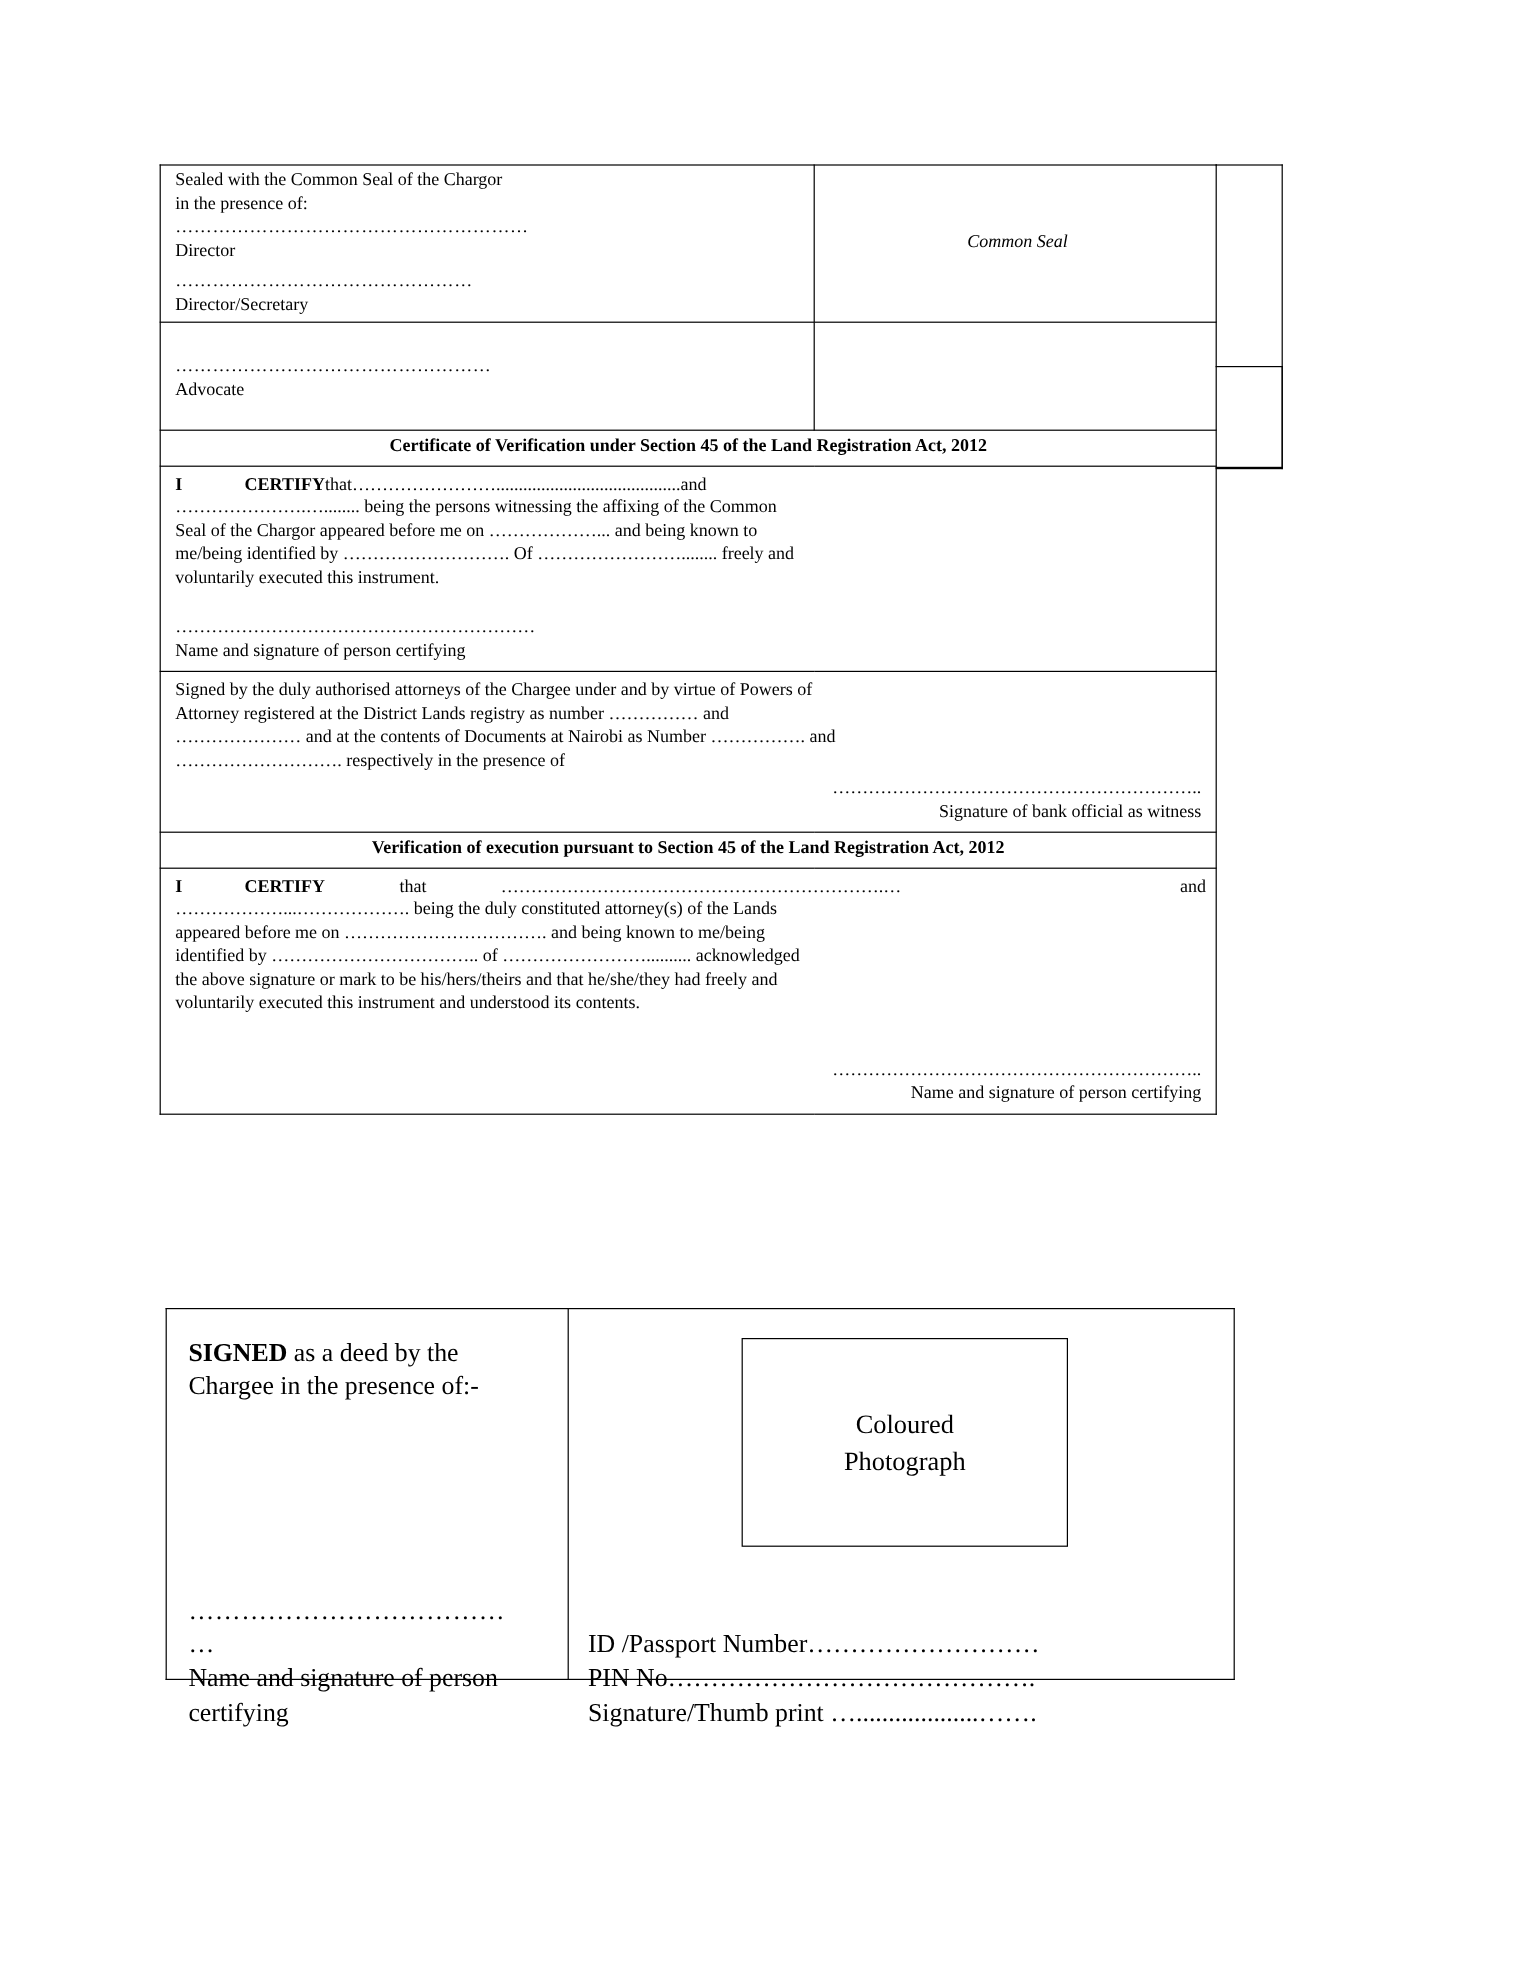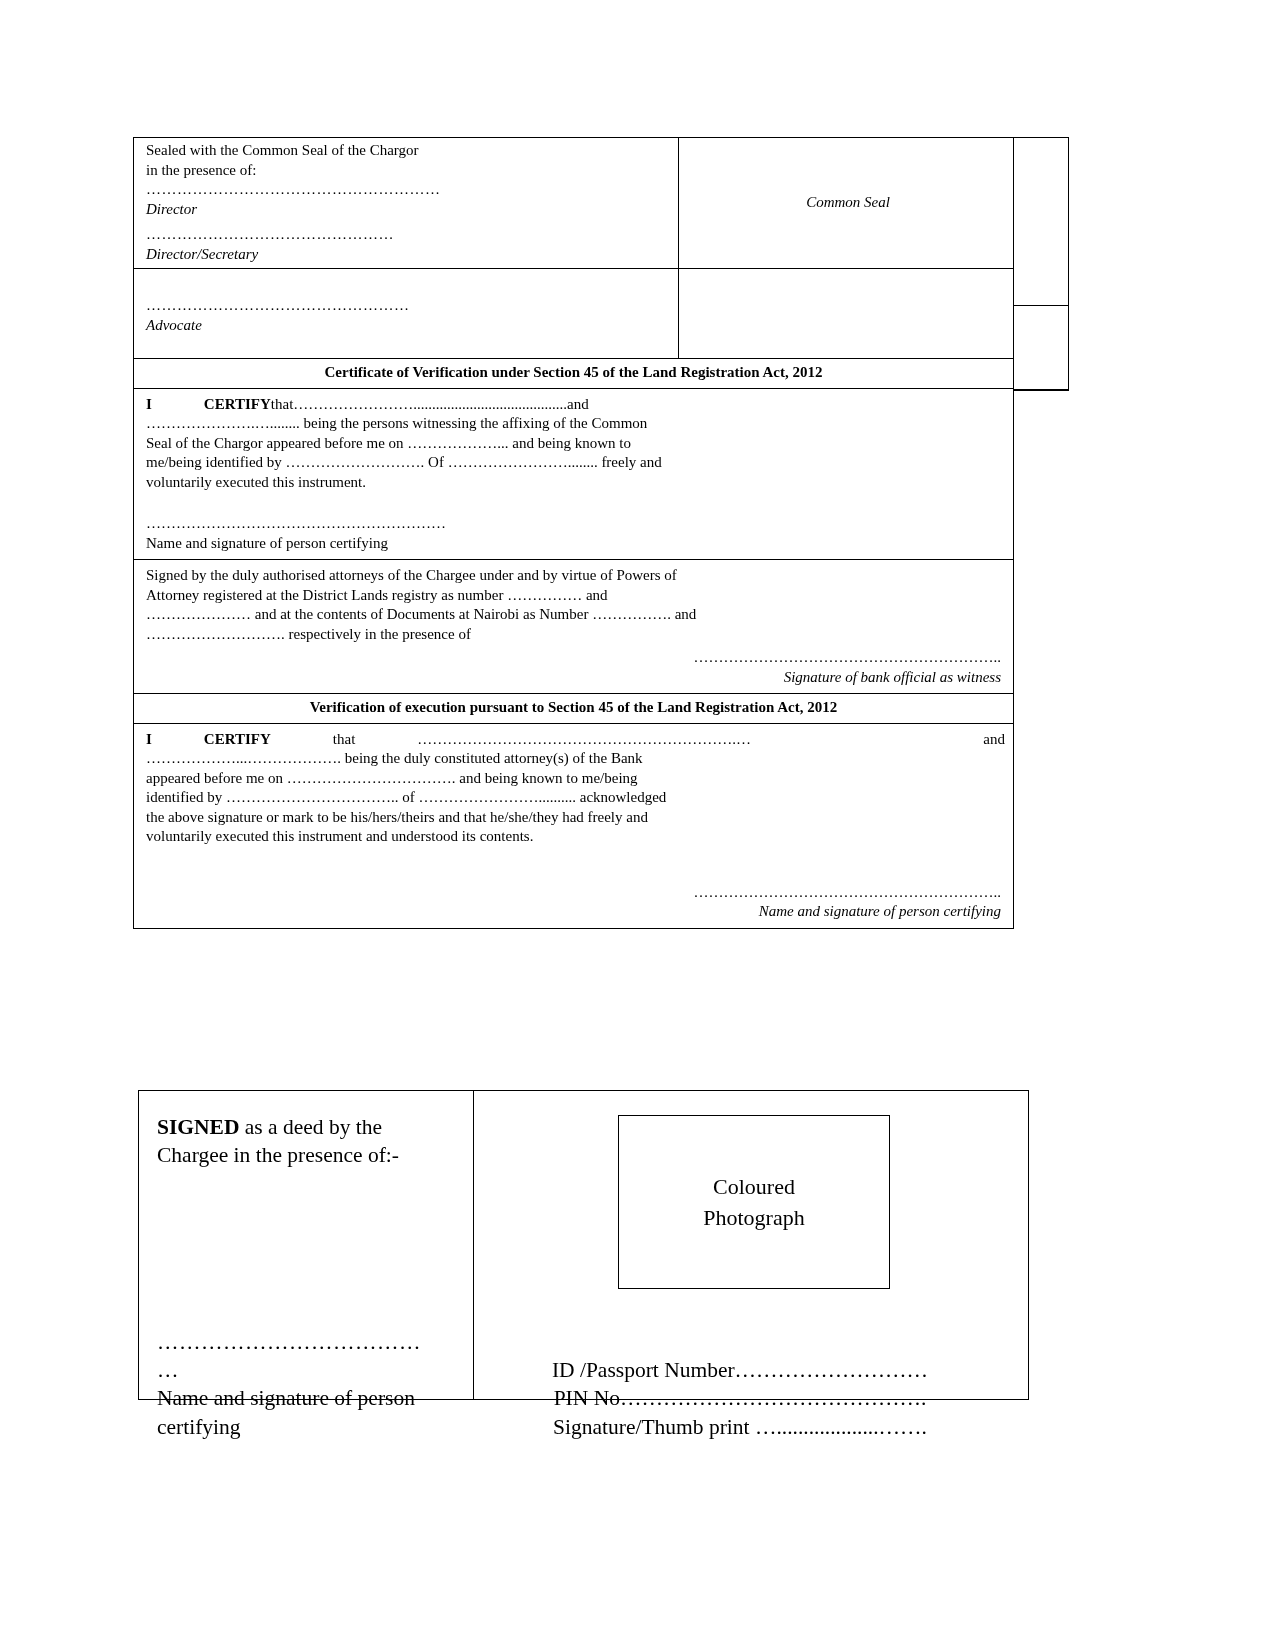--- a/index.html
+++ b/index.html
@@ -62,21 +62,21 @@
     vertical-align: middle !important;
     font-style: italic;
     font-size: 22px;
   }
 
   .dots-line {
     letter-spacing: 0.5px;
     white-space: nowrap;
     overflow: hidden;
   }
-  .ital { font-style: italic; }
+  .ital { }
   .bold { font-weight: bold; }
 
   .sec-head {
     font-weight: bold;
     font-size: 21px;
     text-align: center;
     padding: 4px 6px 5px 6px !important;
   }
 
   .justified {
@@ -138,21 +138,20 @@
     font-size: 22px;
     line-height: 1.42;
   }
   .id-lines {
     position: absolute;
     left: 16px;
     bottom: -42px;
     width: 500px;
     font-size: 21.5px;
     line-height: 1.32;
-    text-align: center;
   }
 </style>
 </head>
 <body>
 
 <div class="page">
 
   <table class="tbl1">
     <colgroup>
       <col style="width:545px">
@@ -219,21 +218,21 @@
             <span class="bold">I</span>
             <span style="display:inline-block;width:52px"></span>
             <span class="bold">CERTIFY</span>
             <span style="display:inline-block;width:62px"></span>
             <span>that</span>
             <span style="display:inline-block;width:62px"></span>
             <span>……………………………………………………….…</span>
             <span style="flex:1"></span>
             <span>and</span>
           </div>
-          <div style="text-align:justify">………………...………………. being the duly constituted attorney(s) of the Bank</div>
+          <div style="text-align:justify">………………...………………. being the duly constituted attorney(s) of the Lands</div>
           <div style="text-align:justify">appeared before me on ……………………………. and being known to me/being</div>
           <div style="text-align:justify">identified by …………………………….. of …………………….......... acknowledged</div>
           <div>the above signature or mark to be his/hers/theirs and that he/she/they had freely and</div>
           <div>voluntarily executed this instrument and understood its contents.</div>
           <div class="right-cap" style="margin-top:36px">……………………………………………………..</div>
           <div class="right-cap ital">Name and signature of person certifying</div>
         </td>
       </tr>
     </tbody>
   </table>

